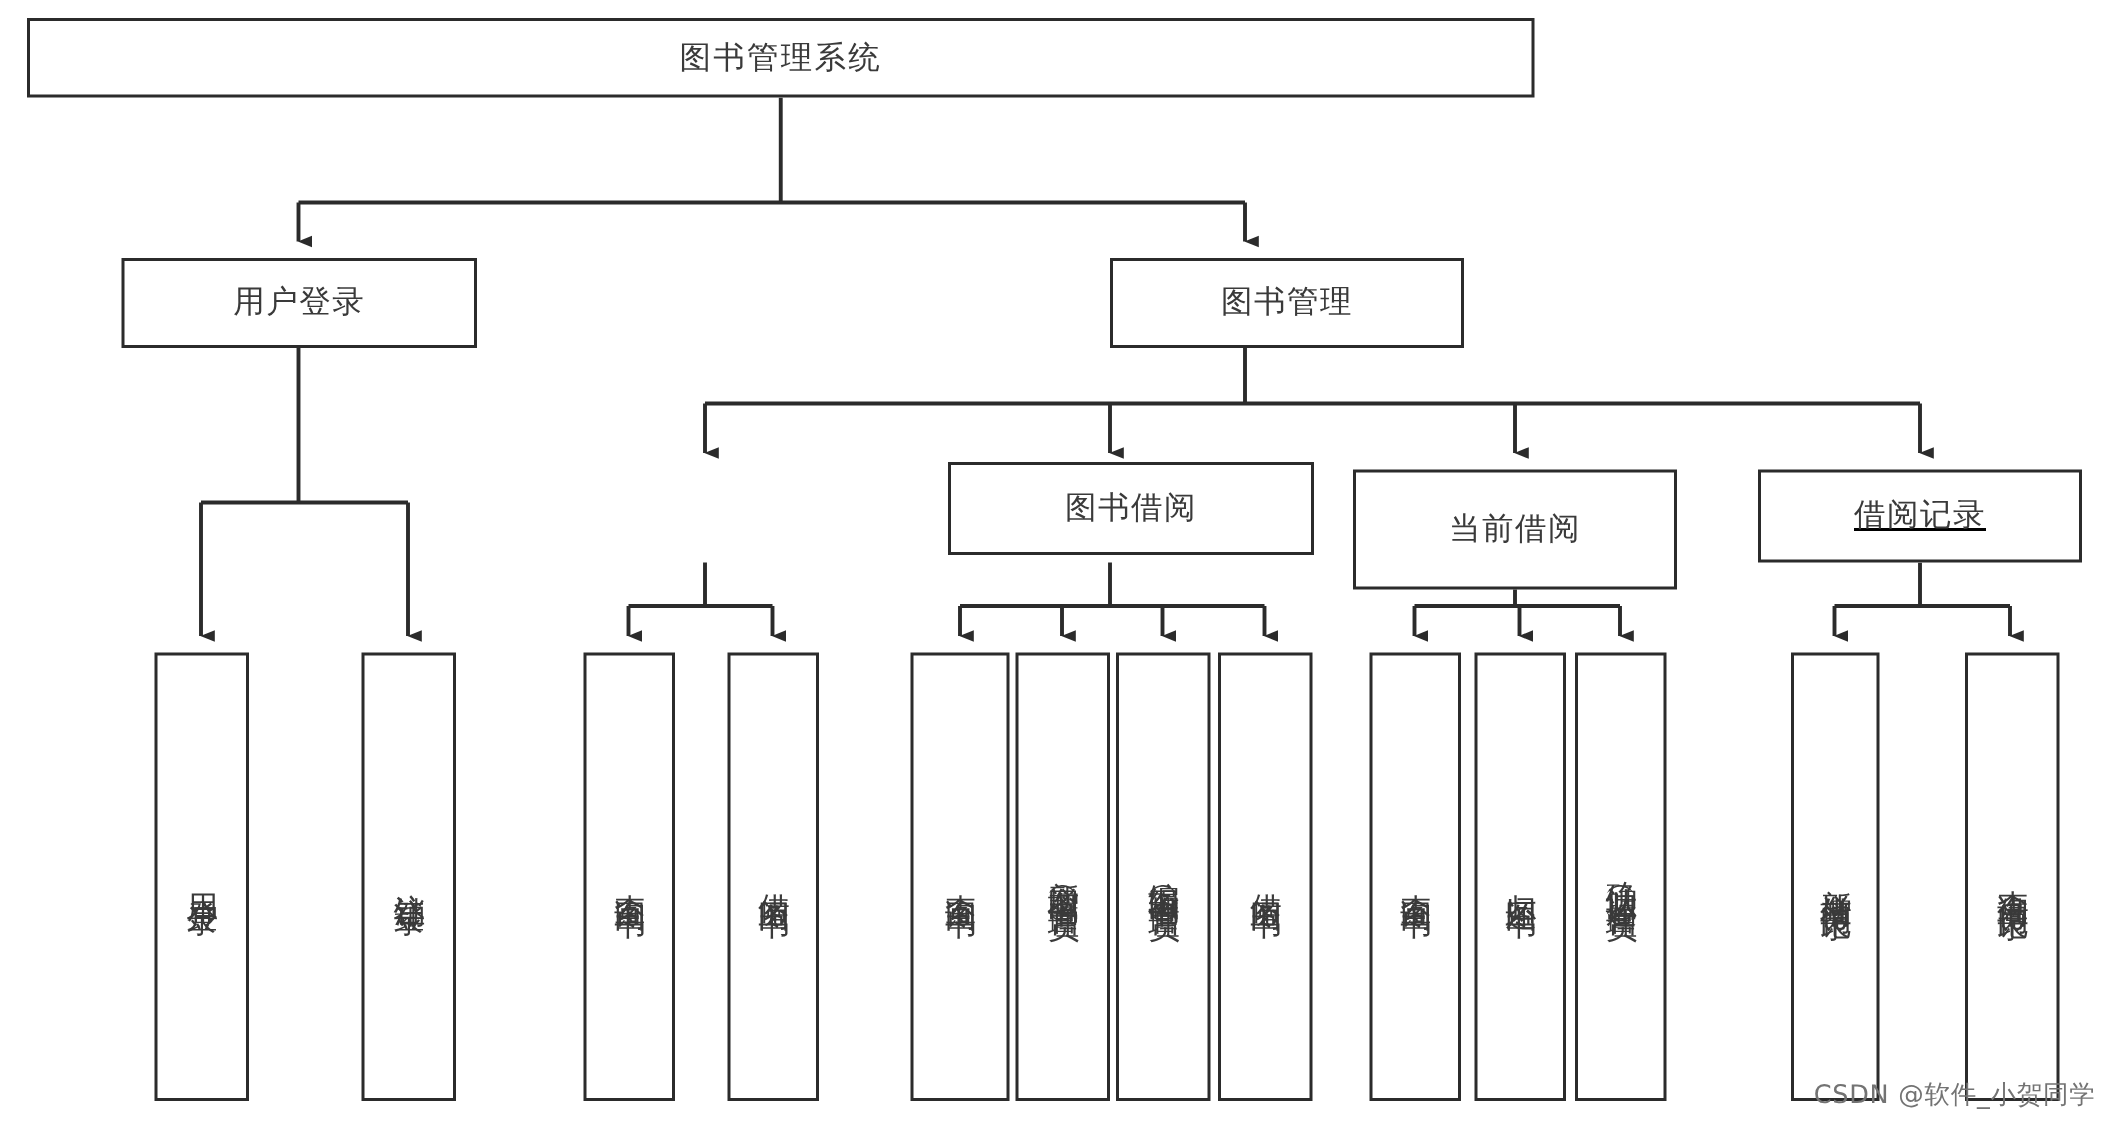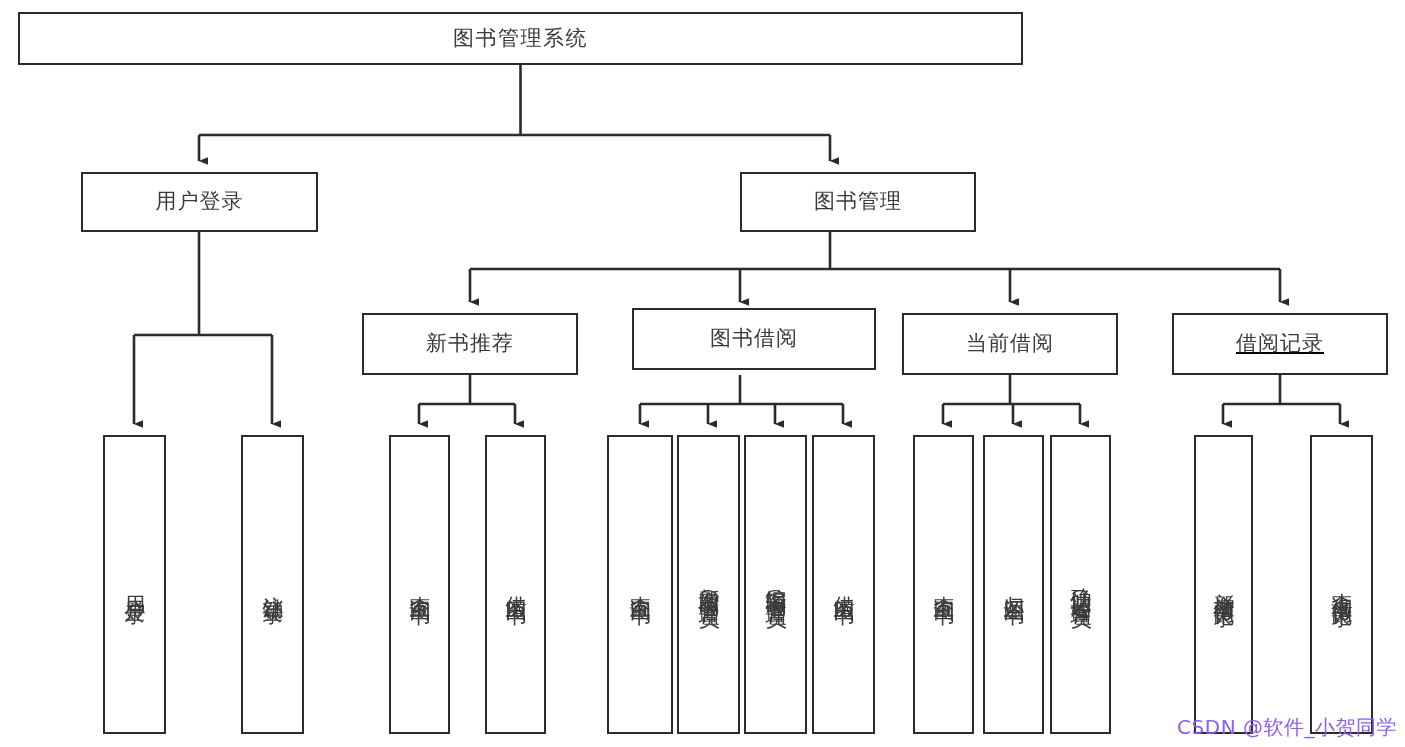--- a/index.html
+++ b/index.html
@@ -58,22 +58,22 @@
     font-size: 21px;
     writing-mode: vertical-rl;
     text-orientation: upright;
     letter-spacing: 3px;
     line-height: 1;
   }
   #watermark {
     position: absolute;
     right: 8px;
     bottom: 6px;
-    font-size: 20px;
-    color: #8b5cf6;
+    font-size: 17px;
+    color: #737373;
     font-family: "DejaVu Sans", "Liberation Sans", sans-serif;
     letter-spacing: 0.5px;
     z-index: 6;
     pointer-events: none;
     white-space: pre;
   }
 </style>
 </head>
 <body>
 
@@ -136,29 +136,26 @@
   </div>
 
   <div class="node-box horizontal" style="left:81px; top:172px; width:237px; height:60px;">
     <span class="node-label">用户登录</span>
   </div>
 
   <div class="node-box horizontal" style="left:711px; top:172px; width:236px; height:60px;margin-left:29px;">
     <span class="node-label">图书管理</span>
   </div>
 
-  <div class="node-box horizontal" style="left:362px; top:313px; width:216px; height:62px;">
-    <span class="node-label">新书推荐</span>
-  </div>
 
   <div class="node-box horizontal" style="left:632px; top:308px; width:244px; height:62px;">
     <span class="node-label">图书借阅</span>
   </div>
 
-  <div class="node-box horizontal" style="left:902px; top:313px; width:216px; height:62px;">
+  <div class="node-box horizontal" style="left:902px; top:313px; width:216px; height:80px;">
     <span class="node-label">当前借阅</span>
   </div>
 
   <div class="node-box horizontal" style="left:1172px; top:313px; width:216px; height:62px;text-decoration:underline;">
     <span class="node-label">借阅记录</span>
   </div>
 
   <div class="node-box vertical" style="left:103px; top:435px; width:63px; height:299px;">
     <span class="node-label">用户登录</span>
   </div>

